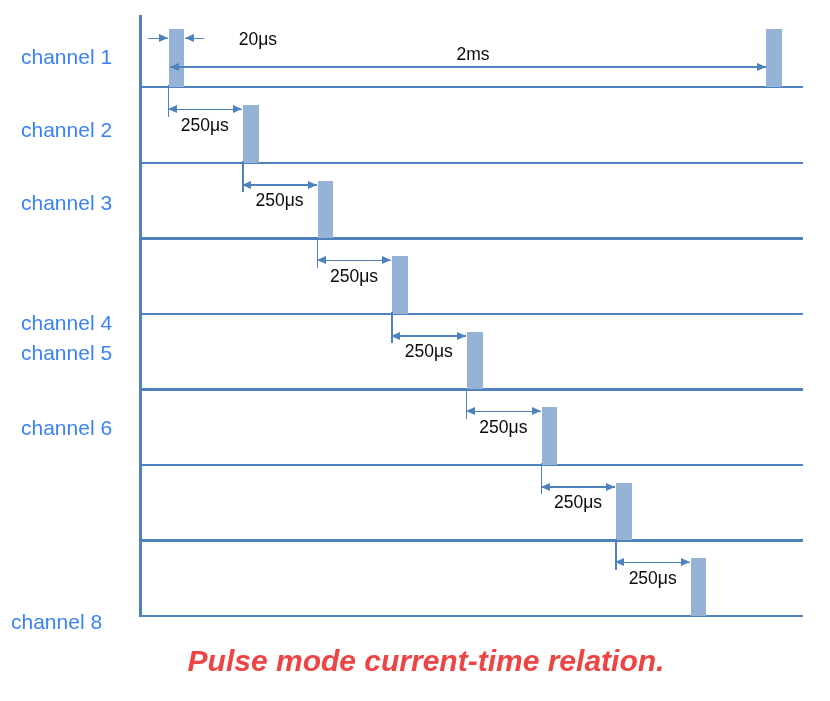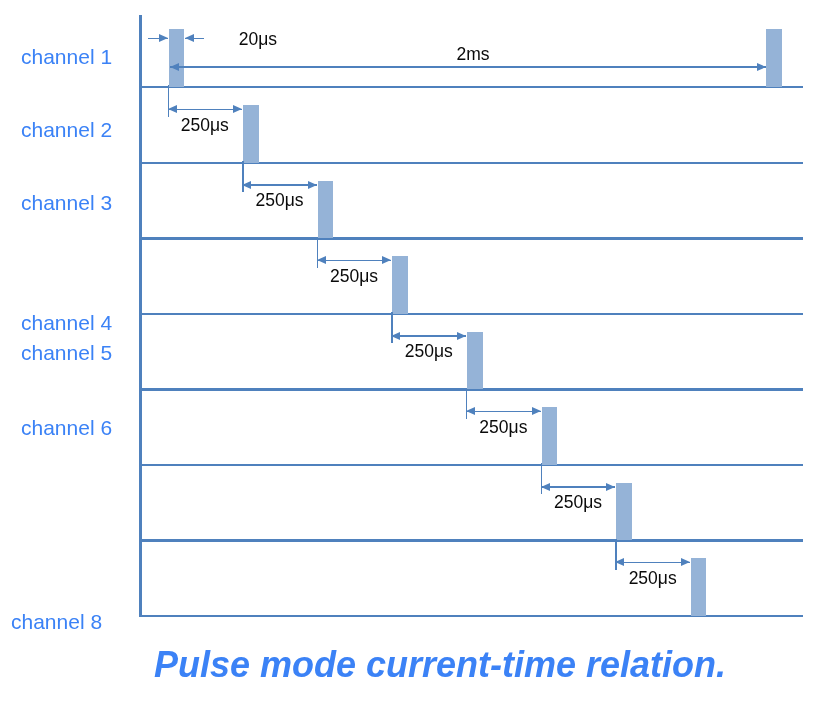--- a/index.html
+++ b/index.html
@@ -10,22 +10,22 @@
   .hline{position:absolute;height:2.8px;background:var(--line);}
   .aline{position:absolute;height:1.8px;background:var(--line);}
   .tick{position:absolute;background:var(--line);}
   .pulse{position:absolute;background:var(--fill);}
   .chlabel{position:absolute;font-size:21px;line-height:26px;color:#3b82f6;white-space:nowrap;}
   .dimlabel{position:absolute;font-size:17.5px;line-height:19px;color:#0a0a0a;text-align:center;white-space:nowrap;}
   .pwlabel{text-align:right;}
   .ah{position:absolute;width:0;height:0;border-top:4.5px solid transparent;border-bottom:4.5px solid transparent;}
   .ah.left{border-right:9px solid var(--line);}
   .ah.right{border-left:9px solid var(--line);}
-  .caption{position:absolute;left:100px;top:644px;width:680px;text-align:center;
-           font-style:italic;font-weight:bold;font-size:36px;color:#3b82f6;}
+  .caption{position:absolute;left:86px;top:644px;width:680px;text-align:center;
+           font-style:italic;font-weight:bold;font-size:30px;color:#ef4444;}
 </style>
 </head>
 <body>
 
 <div class="canvas" id="canvas" style="--line: #4F81BD; --fill: #95B3D7;">
   <div id="diagram">
       <div class="vline" style="left: 139px; top: 15px; width: 2.6px; height: 602.4px;"></div>
       <div class="hline" style="left: 139px; top: 85.6px; width: 664px;"></div>
       <div class="chlabel" style="left: 21px; top: 44px; width: 112px;">channel 1</div>
       <div class="pulse" style="left: 168.5px; top: 29px; width: 15.5px; height: 57.5px;"></div>

